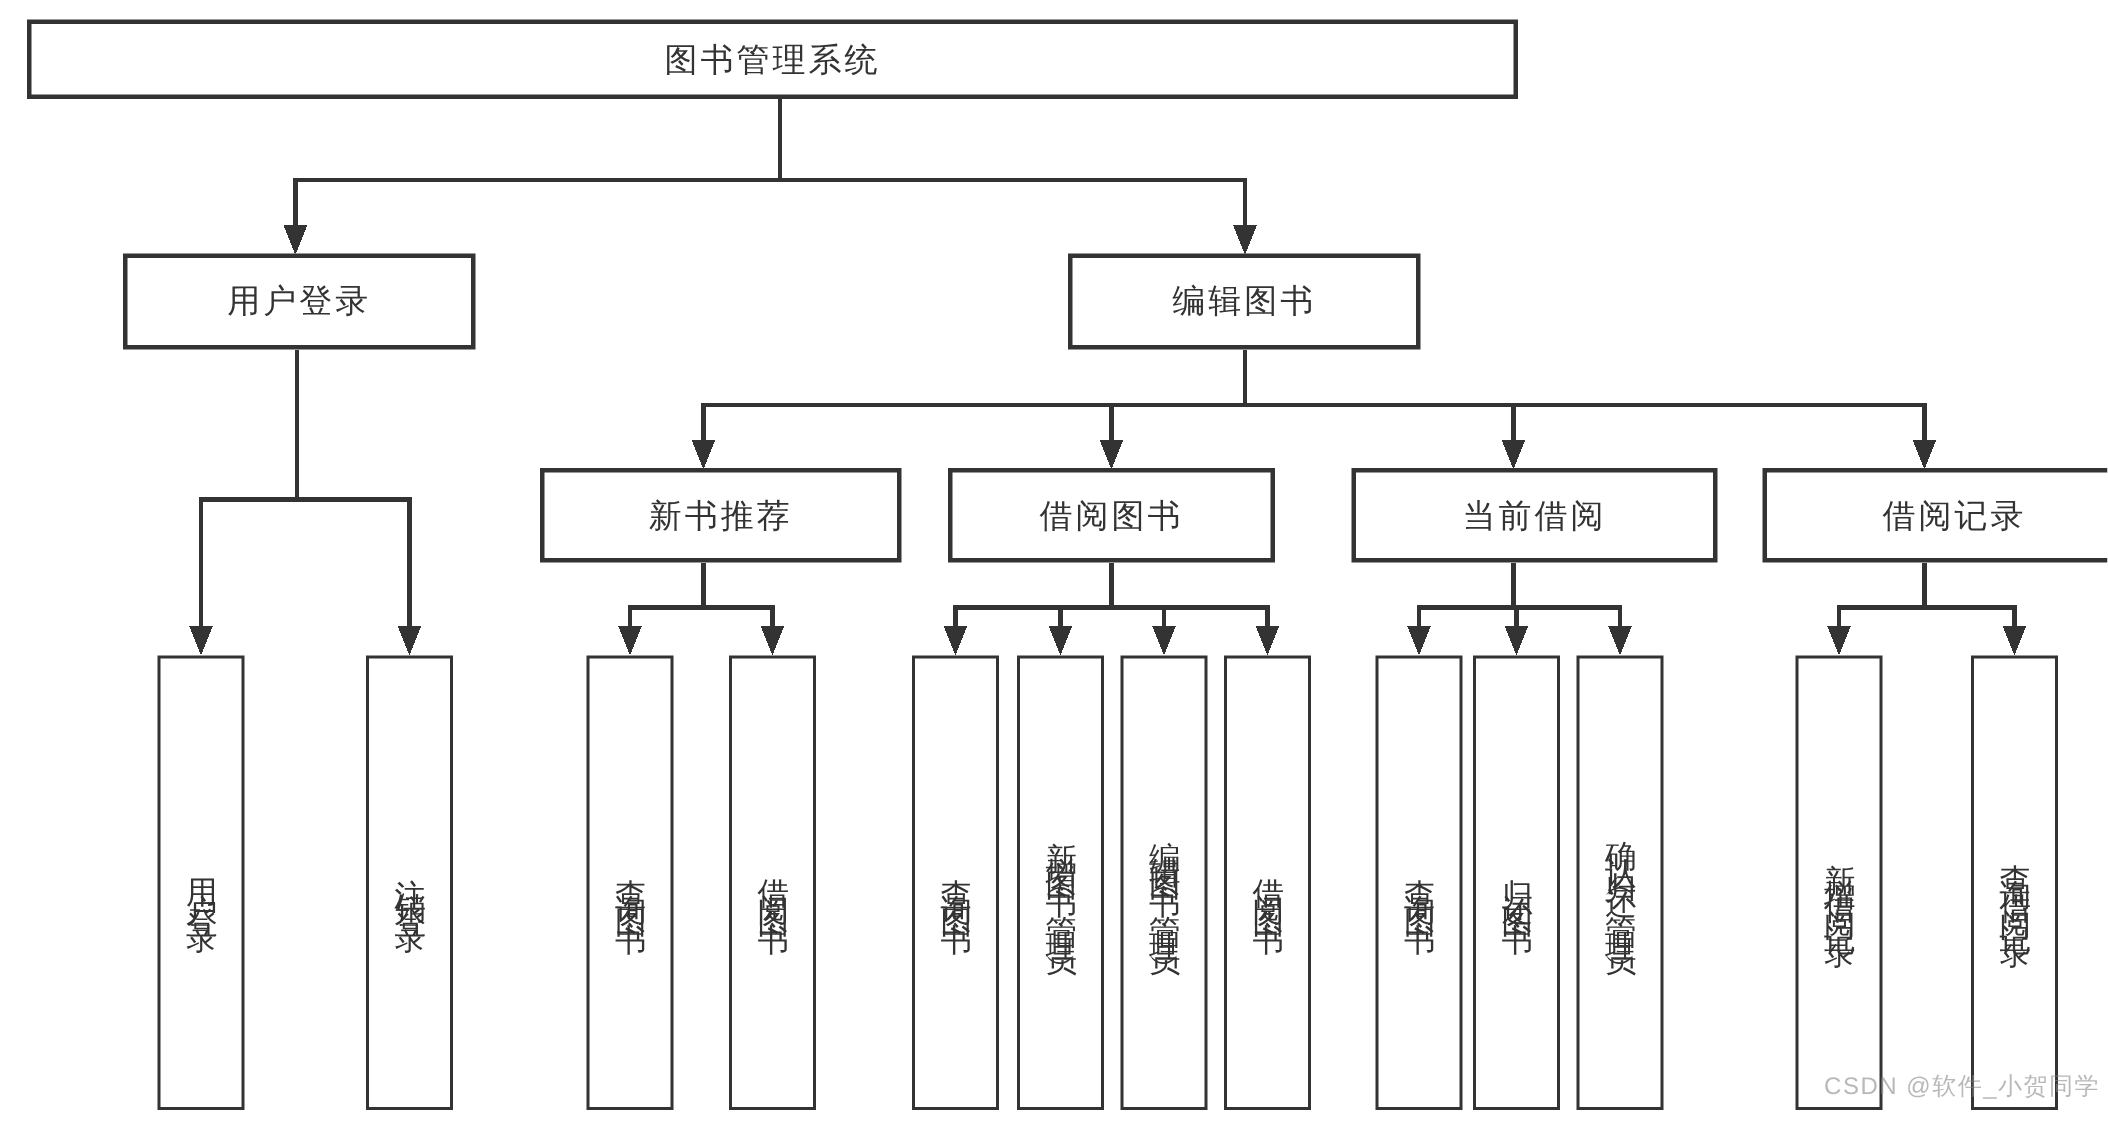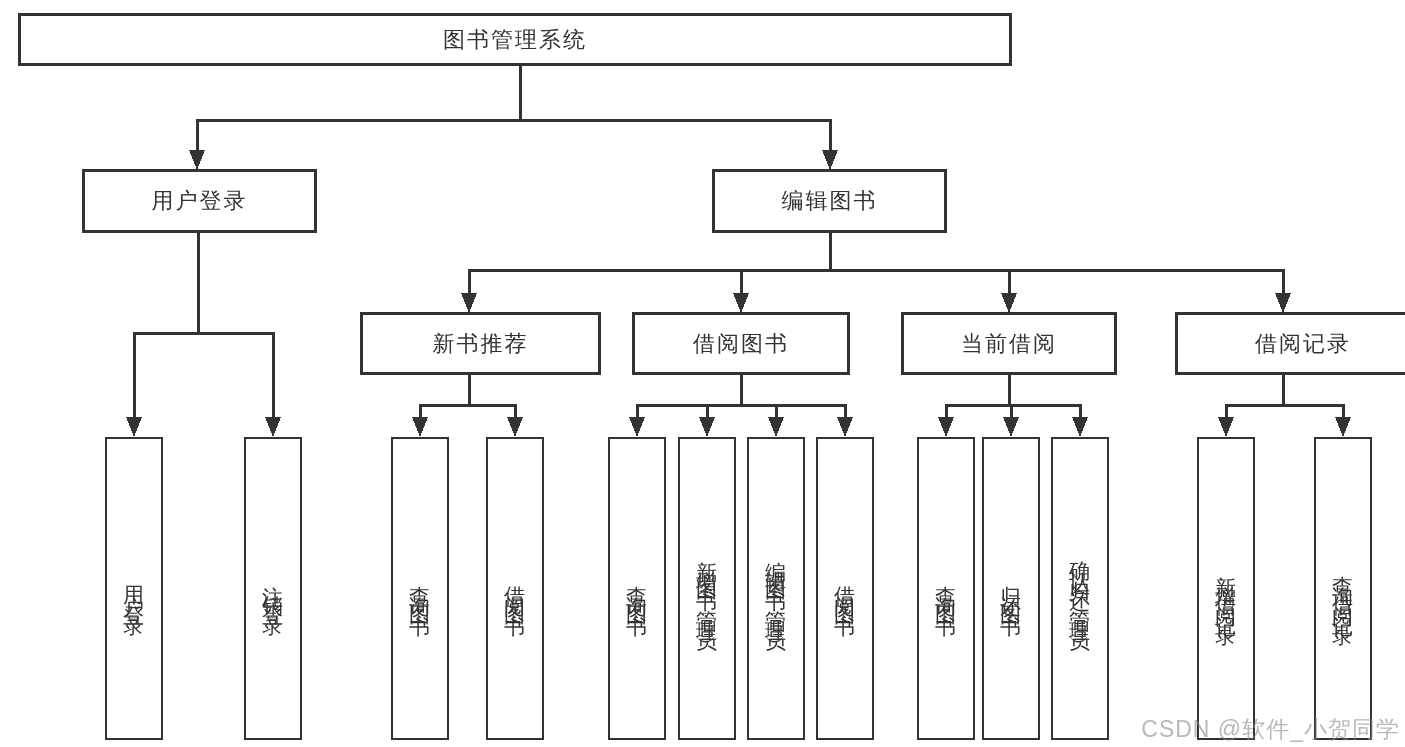--- a/index.html
+++ b/index.html
@@ -35,21 +35,21 @@
     writing-mode:vertical-rl;
     text-orientation:mixed;
     font-size:21px;
     letter-spacing:10px;
     line-height:1;
     white-space:nowrap;
   }
   .watermark{
     position:absolute;
     right:5px;top:714px;
-    font-size:23px;
+    font-size:16px;
     letter-spacing:1px;
     color:var(--watermark);
     z-index:3;
   }
 </style>
 </head>
 <body>
 
 <div class="canvas">
 
@@ -79,21 +79,21 @@
     </g>
   </svg>
 
   <div class="box h" style="left:18px;top:13px;width:994px;height:53px">图书管理系统</div>
 
   <div class="box h" style="left:82px;top:169px;width:235px;height:64px">用户登录</div>
   <div class="box h" style="left:712px;top:169px;width:235px;height:64px">编辑图书</div>
 
   <div class="box h" style="left:360px;top:312px;width:241px;height:63px">新书推荐</div>
   <div class="box h" style="left:632px;top:312px;width:218px;height:63px">借阅图书</div>
-  <div class="box h" style="left:901px;top:312px;width:216px;height:63px">当前借阅</div>
+  <div class="box h" style="left:901px;top:312px;width:244px;height:63px">当前借阅</div>
   <div class="box h" style="left:1175px;top:312px;width:256px;height:63px">借阅记录</div>
 
   <div class="box leaf" style="left:105px;top:437px;width:58px;height:303px">
     <span class="vtext">用户登录</span>
   </div>
   <div class="box leaf" style="left:244px;top:437px;width:58px;height:303px">
     <span class="vtext">注销登录</span>
   </div>
 
   <div class="box leaf" style="left:391px;top:437px;width:58px;height:303px">

